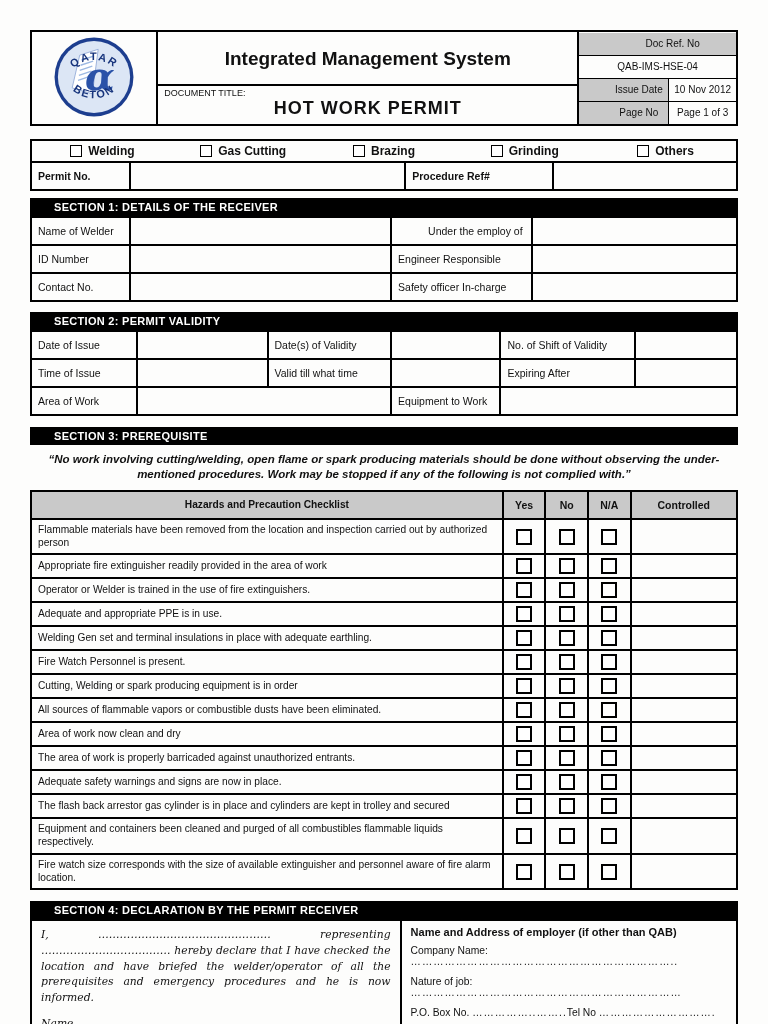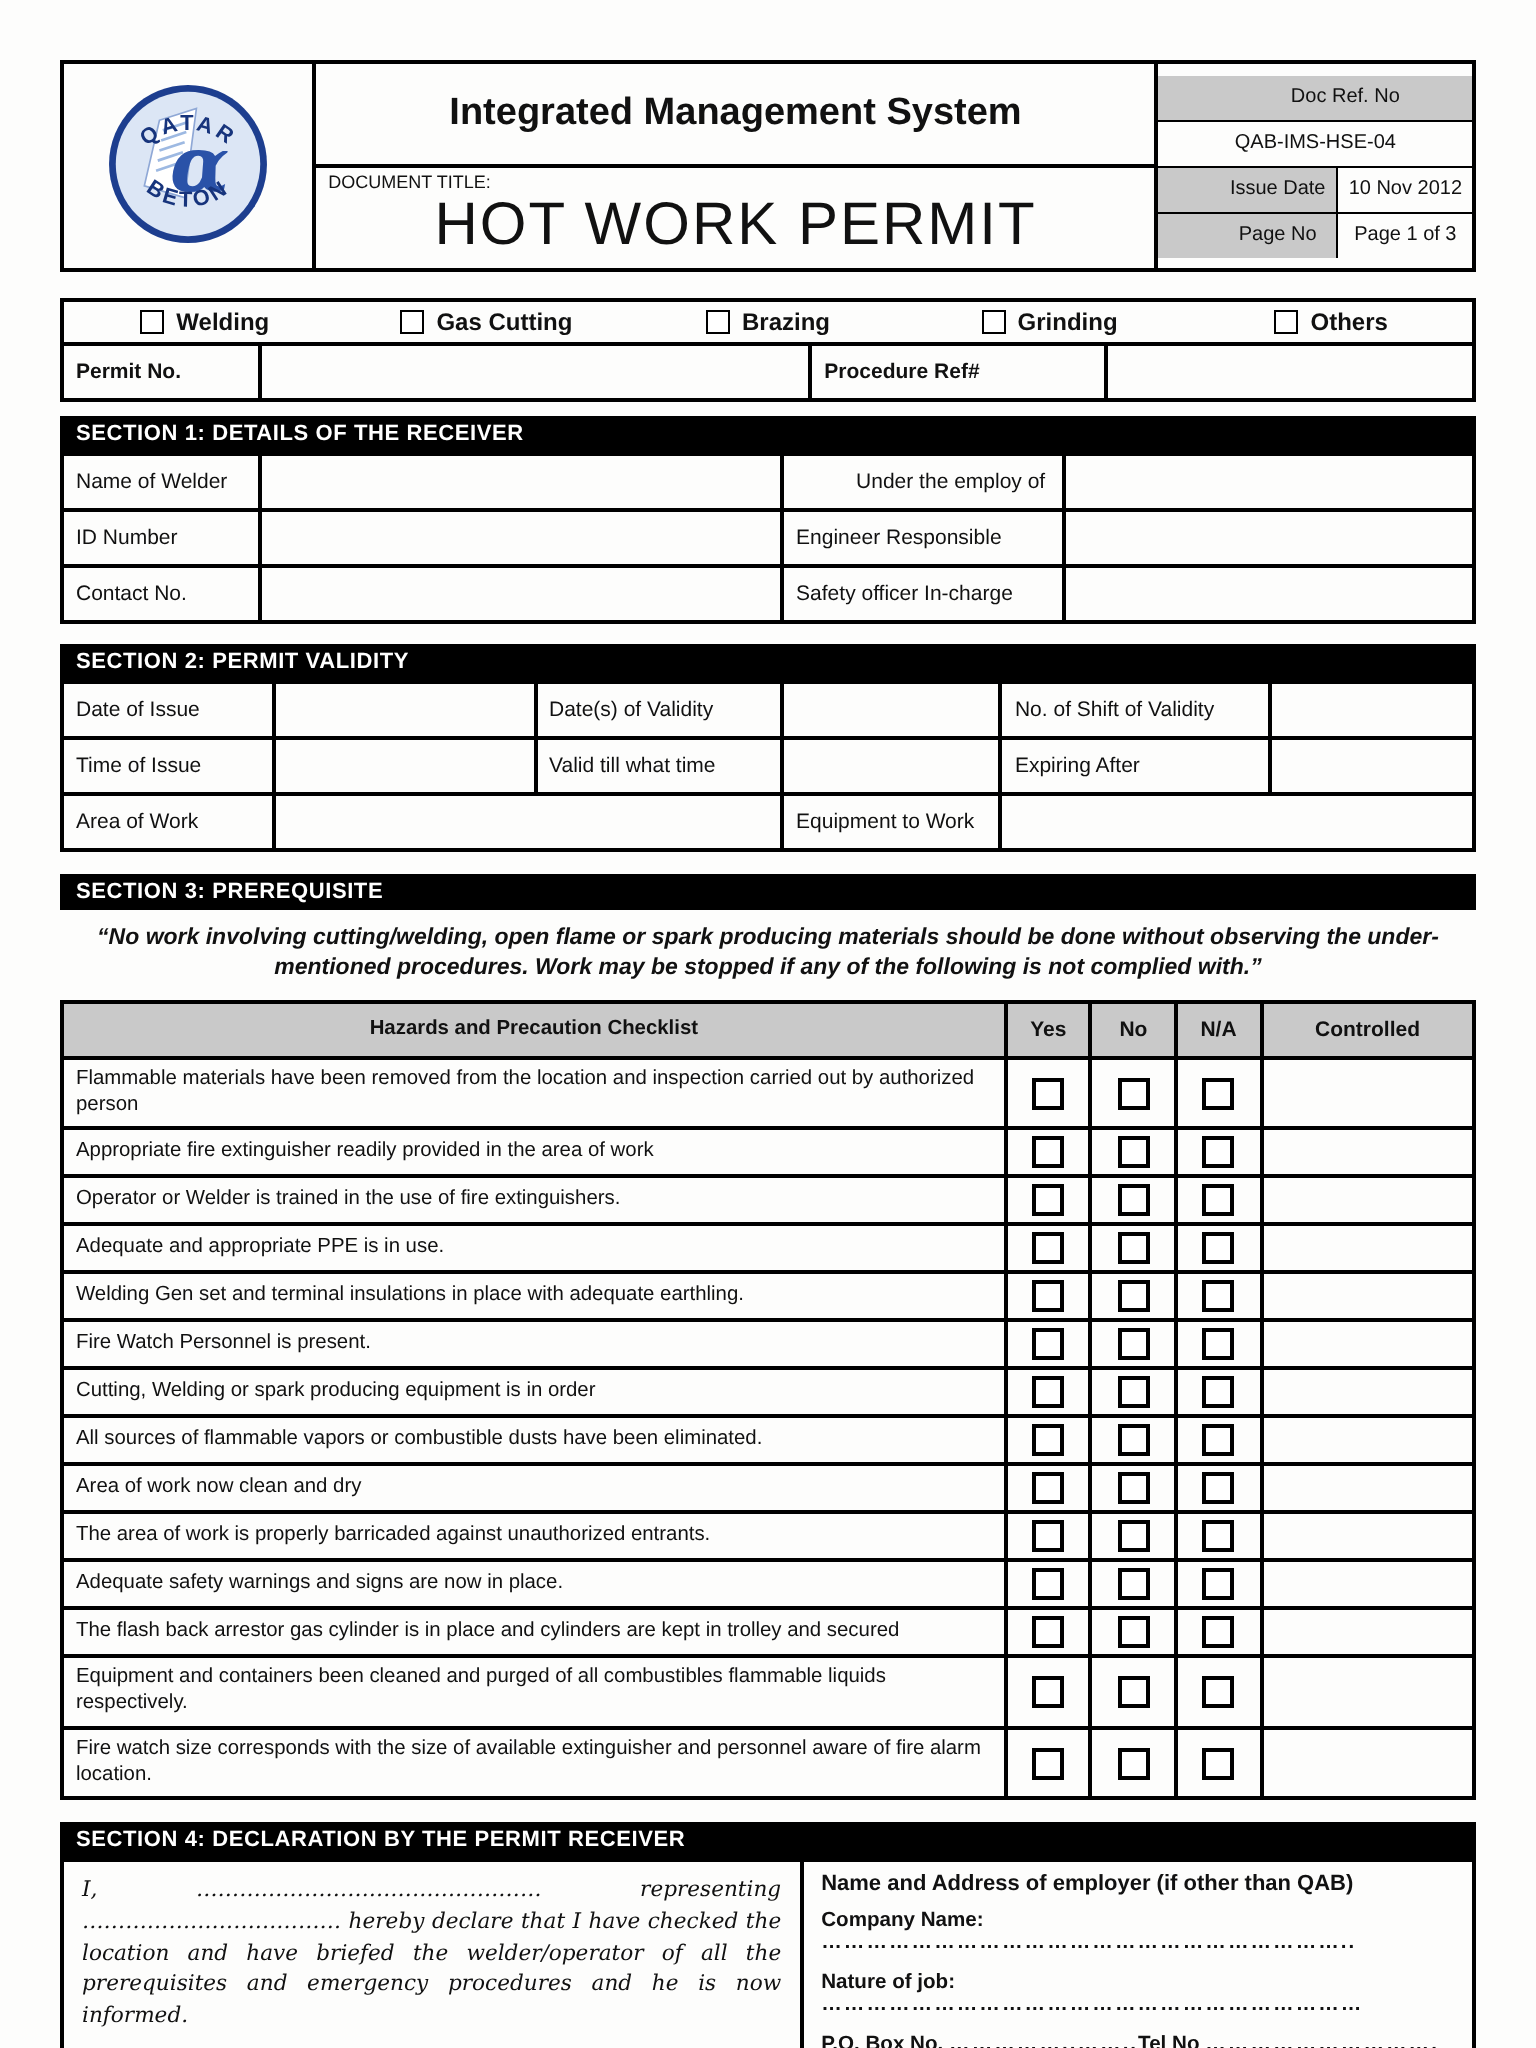--- a/index.html
+++ b/index.html
@@ -12,39 +12,39 @@
   td,th{border:2px solid #000;padding:3px 6px;font-size:10.5px;vertical-align:middle;}
   
   .hdr{height:96px;}
   .hdr td{padding:0;}
   .logo-cell{width:125px;text-align:center;}
   .center-cell{width:425px;}
   .sys-title{height:50px;display:flex;align-items:center;justify-content:center;
     font-size:19px;font-weight:bold;border-bottom:2px solid #000;}
   .doc-title-wrap{padding:2px 6px 4px 6px;}
   .doc-title-label{font-size:9px;text-align:left;}
-  .doc-title{font-size:30px;font-weight:normal;text-align:center;letter-spacing:1px;}
+  .doc-title{font-size:18px;font-weight:bold;text-align:center;letter-spacing:1px;}
   .meta-cell{width:158px;padding:0;}
   .meta-tbl td{border:1.5px solid #000;height:20px;font-size:10px;text-align:center;padding:1px 3px;}
   .meta-tbl .lbl{background:#c9c9c9;padding-left:33px;}
   .meta-tbl tr td:first-child{border-left:none;}
   .meta-tbl tr td:last-child{border-right:none;}
   .meta-tbl tr:first-child td{border-top:none;}
   .meta-tbl tr:last-child td{border-bottom:none;}
   
   .worktype{margin-top:13px;border:2px solid #000;display:flex;height:20px;}
   .worktype .wt{flex:1;display:flex;align-items:center;justify-content:center;
     font-weight:bold;font-size:12px;gap:6px;}
   .cb{display:inline-block;width:10px;height:10px;border:1.6px solid #000;background:#fff;}
   .permit-tbl td{height:20px;}
   .permit-tbl{margin-top:-2px;padding-left:12px;}
   .b{font-weight:bold;}
   
   .secbar{background:#000;color:#fff;font-weight:bold;font-size:11px;
-    padding:3px 8px;letter-spacing:.3px;}
+    padding:3px 24px;letter-spacing:.3px;}
   .gap7{height:7px;} .gap10{height:10px;} .gap12{height:11px;}
   
   .fld td{height:20px;}
   .w14{width:14%;} .w37{width:37%;} .w20{width:20%;padding-left:36px;} .w29{width:29%;}
   .s2 .c1{width:15%;} .s2 .v1{width:18.5%;} .s2 .c2{width:17.5%;}
   .s2 .v2{width:15.5%;} .s2 .c3{width:19%;} .s2 .v3{width:14.5%;}
   
   .notice{font-size:11.5px;font-weight:bold;font-style:italic;text-align:center;
     margin:7px 2px 8px 2px;line-height:1.3;}
   .chk th{background:#c9c9c9;font-size:10.5px;text-align:center;height:18px;}
@@ -53,21 +53,21 @@
   .chk .ctrl{width:15%;}
   .cb2{display:inline-block;width:12px;height:12px;border:2px solid #000;background:#fff;vertical-align:middle;}
   
   .s4box{border:2px solid #000;display:flex;height:104px;}
   .s4left{width:52.5%;border-right:2px solid #000;padding:6px 9px;box-sizing:border-box;
     font-family:"DejaVu Serif", serif;font-style:italic;font-size:10.8px;line-height:1.45;}
   .s4left p{margin:0;text-align:justify;}
   .s4name{margin-top:10px;font-style:italic;}
   .s4right{flex:1;padding:5px 9px;box-sizing:border-box;font-size:10.3px;}
   .s4right .ttl{font-weight:bold;font-size:11px;margin-bottom:7px;}
-  .s4right .line{margin-bottom:9px;font-weight:bold;}
+  .s4right .line{margin-bottom:9px;}
   .dots{letter-spacing:1px;}
 </style>
 </head>
 <body>
 
 <div class="page">
 
   <table class="hdr">
     <tbody>
         <tr>

